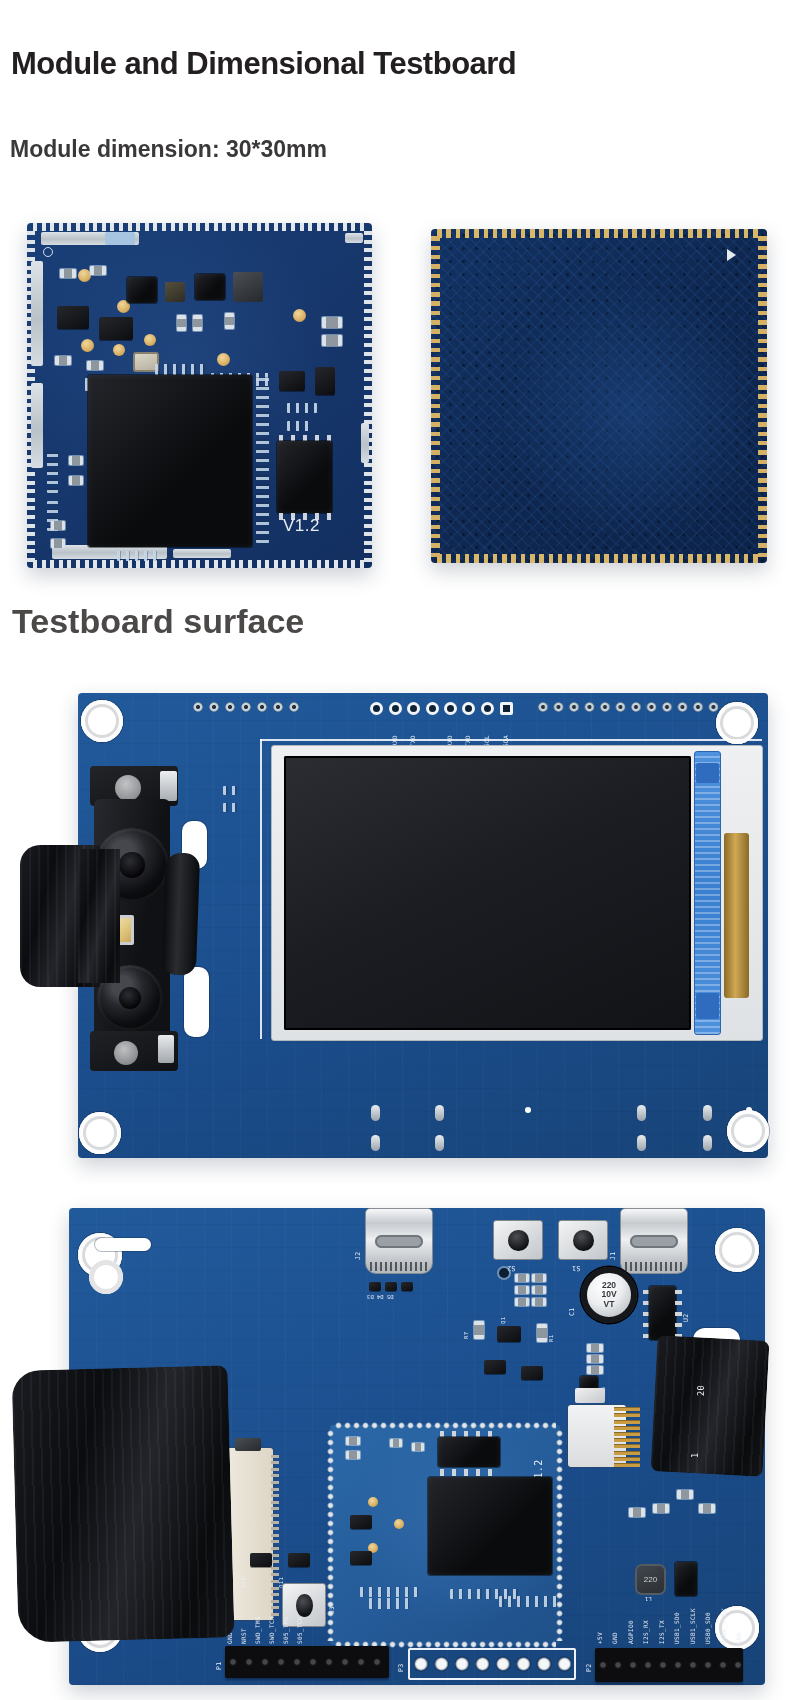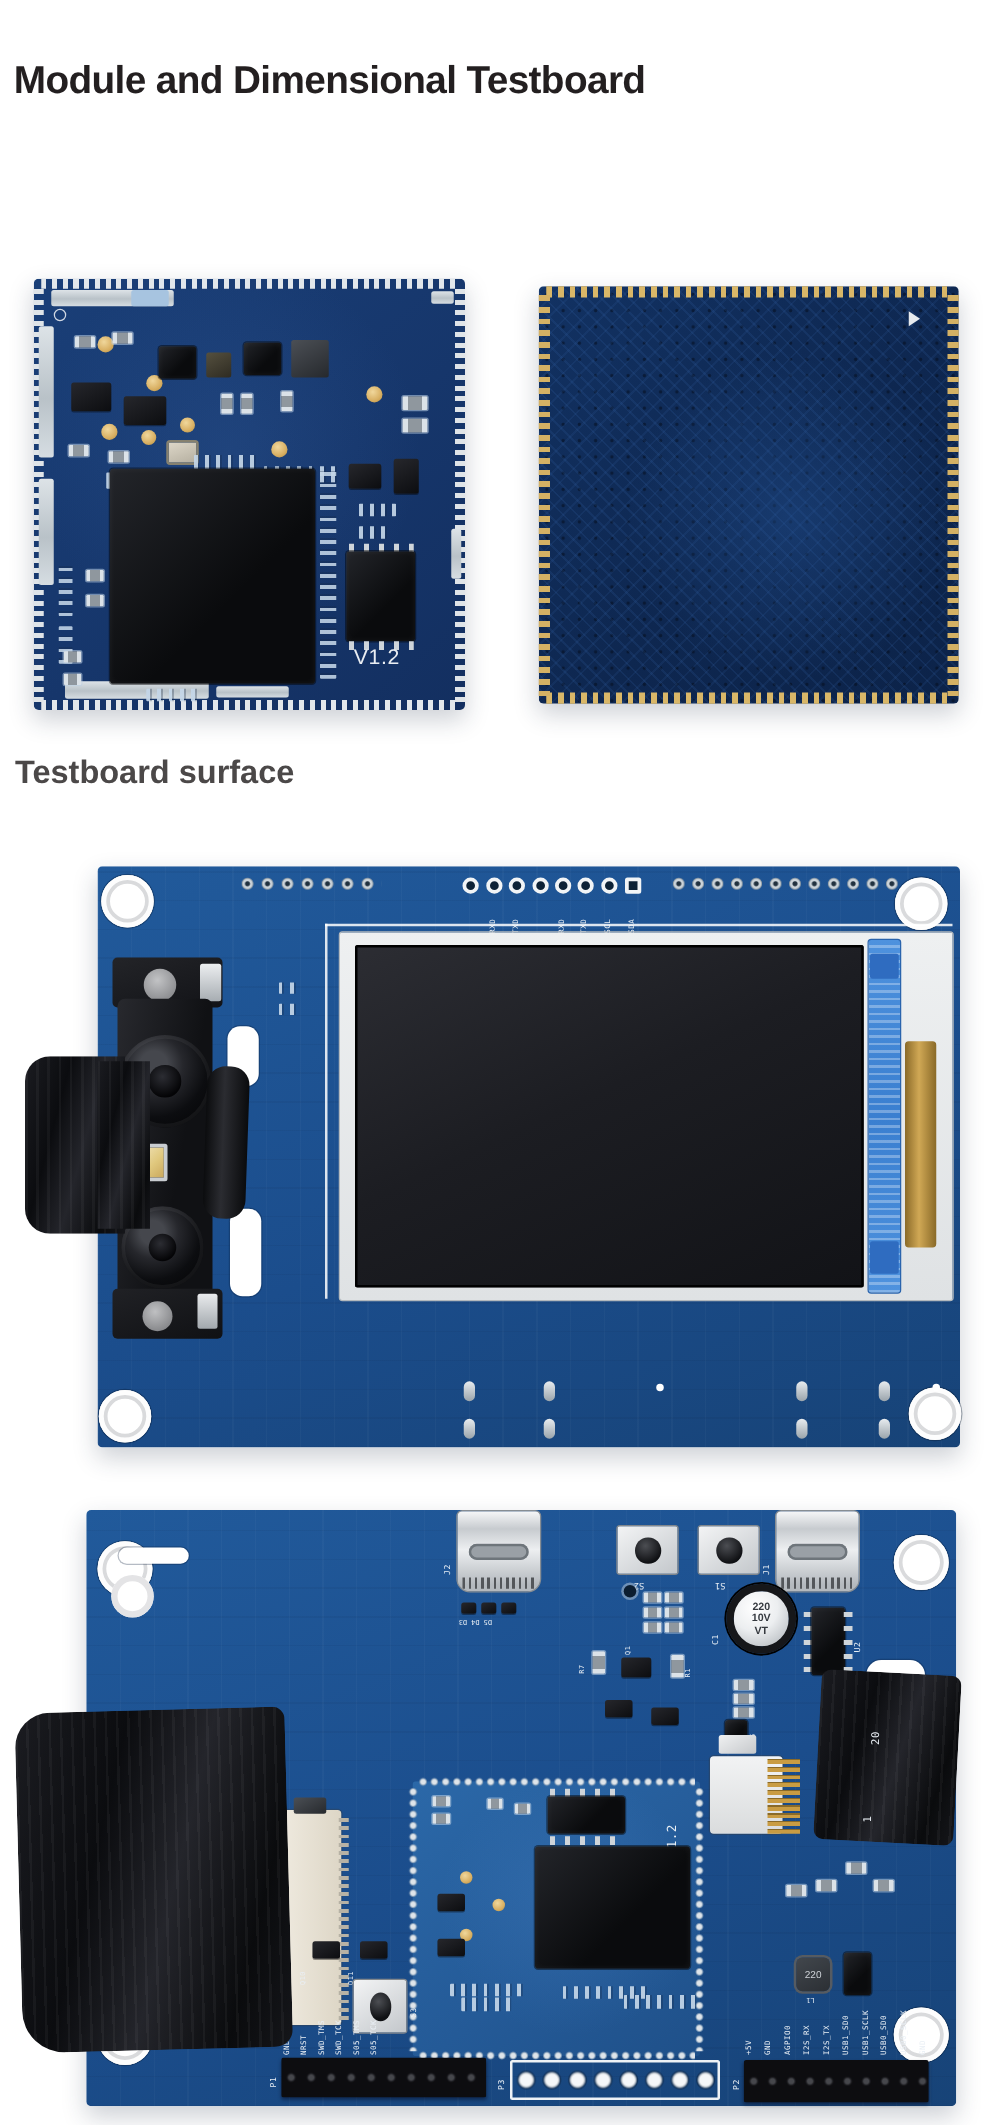--- a/index.html
+++ b/index.html
@@ -2,21 +2,21 @@
 <html><head>
 <meta charset="utf-8">
 <style>
   html,body{margin:0;padding:0;background:#ffffff;}
   .page{position:relative;width:790px;height:1700px;background:#fff;overflow:hidden;
         font-family:"Liberation Sans",sans-serif;}
   .abs{position:absolute;}
   h1,h2,h3{margin:0;position:absolute;font-family:"Liberation Sans",sans-serif;}
   .t1{left:11px;top:46px;font-size:31px;font-weight:800;color:#231f20;letter-spacing:-.5px;}
   .t2{left:10px;top:136px;font-size:23px;font-weight:700;color:#3a3838;}
-  .t3{left:12px;top:602px;font-size:26px;font-weight:600;color:#4b4848;}
+  .t3{left:12px;top:602px;font-size:34px;font-weight:600;color:#4b4848;}
 
   
   .board{position:absolute;border-radius:4px;}
   .shadowed{box-shadow:0 8px 20px rgba(30,45,70,.22);}
   .mfront{background:
      radial-gradient(circle at 45% 40%, rgba(70,120,190,.18), transparent 55%),
      linear-gradient(140deg,#1a3f78,#16366b 55%,#132f60);}
   .mback{background:
      radial-gradient(circle at 60% 55%, rgba(38,88,158,.40), rgba(0,0,0,0) 48%),
      repeating-linear-gradient(45deg, rgba(56,106,178,.15) 0 1.5px, rgba(0,0,0,0) 1.5px 8px),
@@ -98,20 +98,21 @@
   .pinfringe-h{position:absolute;height:7px;background:repeating-linear-gradient(90deg,#cfd5da 0 4px,rgba(0,0,0,0) 4px 12px);}
   .modteeth-h{position:absolute;height:7px;background-image:radial-gradient(circle 2.6px at 4.5px 50%, #dfe5ea 1.8px, #7d98b4 2.7px, transparent 3.4px);background-size:9px 100%;}
   .modteeth-v{position:absolute;width:7px;background-image:radial-gradient(circle 2.6px at 50% 4.5px, #dfe5ea 1.8px, #7d98b4 2.7px, transparent 3.4px);background-size:100% 9px;}
 </style>
 </head>
 <body>
 
 <div class="page">
 
   <h1 class="t1">Module and Dimensional Testboard</h1>
+  <h2 class="t2">Module dimension: 30*30mm</h2>
 
   <div class="board mfront shadowed" style="left:27px;top:223px;width:345px;height:345px;">
     <div class="teeth-h silver-h" style="left:6px;right:6px;top:0;"></div>
     <div class="teeth-h silver-h" style="left:6px;right:6px;bottom:0;"></div>
     <div class="teeth-v silver-v" style="top:6px;bottom:6px;left:0;"></div>
     <div class="teeth-v silver-v" style="top:6px;bottom:6px;right:0;"></div>
     <div class="plate" style="left:4px;top:38px;width:12px;height:105px;"></div>
     <div class="plate" style="left:4px;top:160px;width:12px;height:85px;"></div>
     <div class="plate" style="left:14px;top:9px;width:98px;height:13px;"></div>
     <div class="abs" style="left:78px;top:9px;width:30px;height:13px;background:#a7c4e0;border-radius:2px;"></div>

